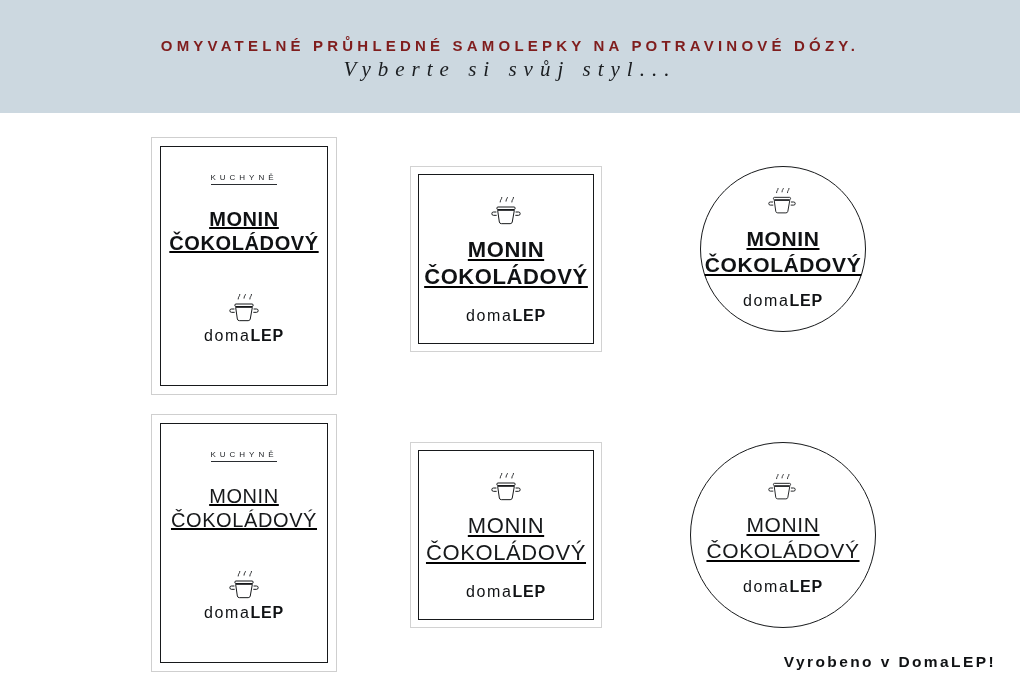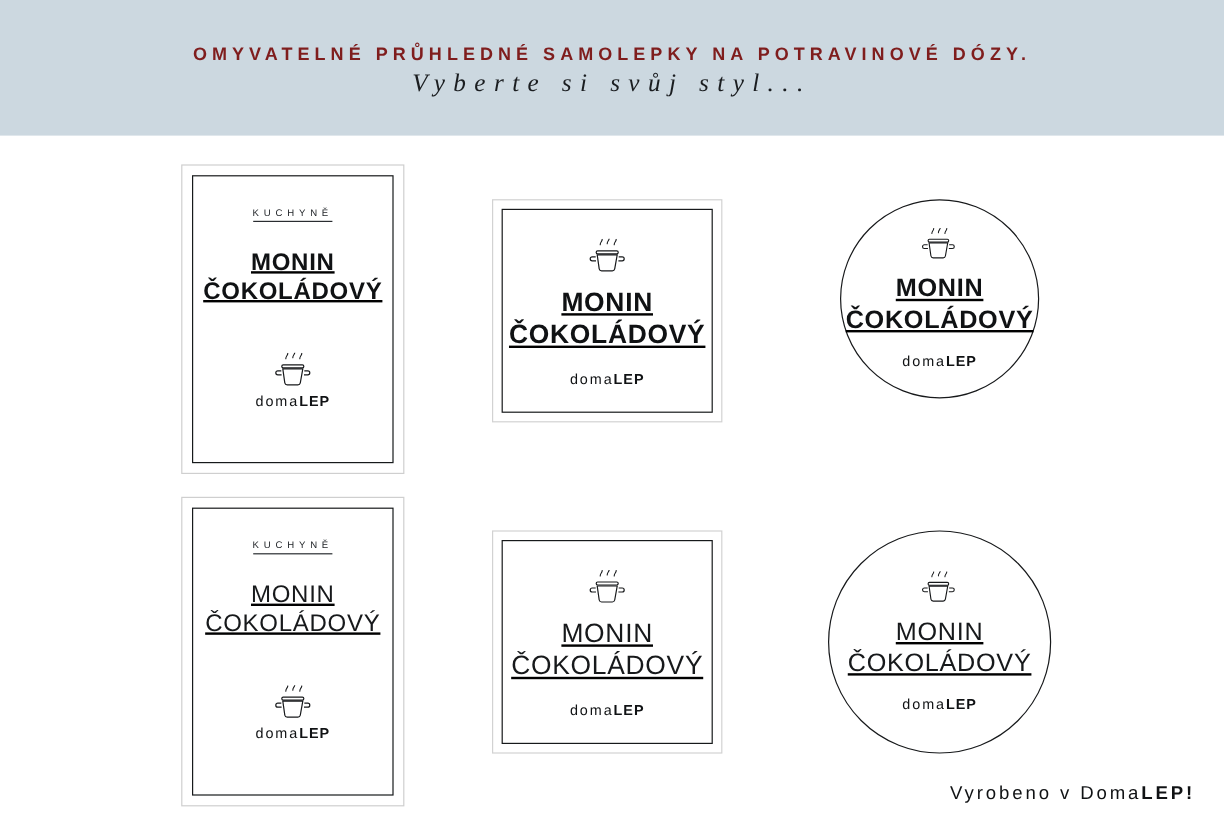--- a/index.html
+++ b/index.html
@@ -120,21 +120,21 @@
   
   .pot {
     width: 34px;
     height: 30px;
     margin-top: 10px;
   }
   .pot svg { display: block; }
 
   
   .brand {
-    font-size: 12px;
+    font-size: 16px;
     color: #101214;
     letter-spacing: 0.5px;
     margin-top: 3px;
   }
   .brand .thin { font-weight: normal; letter-spacing: 1.6px; }
   .brand .bold { font-weight: bold; letter-spacing: 0.8px; }
 
   
   .square-sticker {
     box-sizing: border-box;
@@ -180,21 +180,21 @@
   .footer {
     position: absolute;
     right: 24px;
     bottom: 16px;
     font-size: 15.5px;
     letter-spacing: 2.4px;
     color: #101214;
     font-weight: bold;
     white-space: nowrap;
   }
-  .footer .thin { font-weight: normal; letter-spacing: 2.4px; }
+  .footer .thin { font-weight: bold; letter-spacing: 2.4px; }
 </style>
 </head>
 <body>
 
 <div class="page">
 
   <div class="header">
     <div class="header-title">OMYVATELNÉ PRŮHLEDNÉ SAMOLEPKY NA POTRAVINOVÉ DÓZY.</div>
     <div class="header-sub">Vyberte si svůj styl...</div>
   </div>

